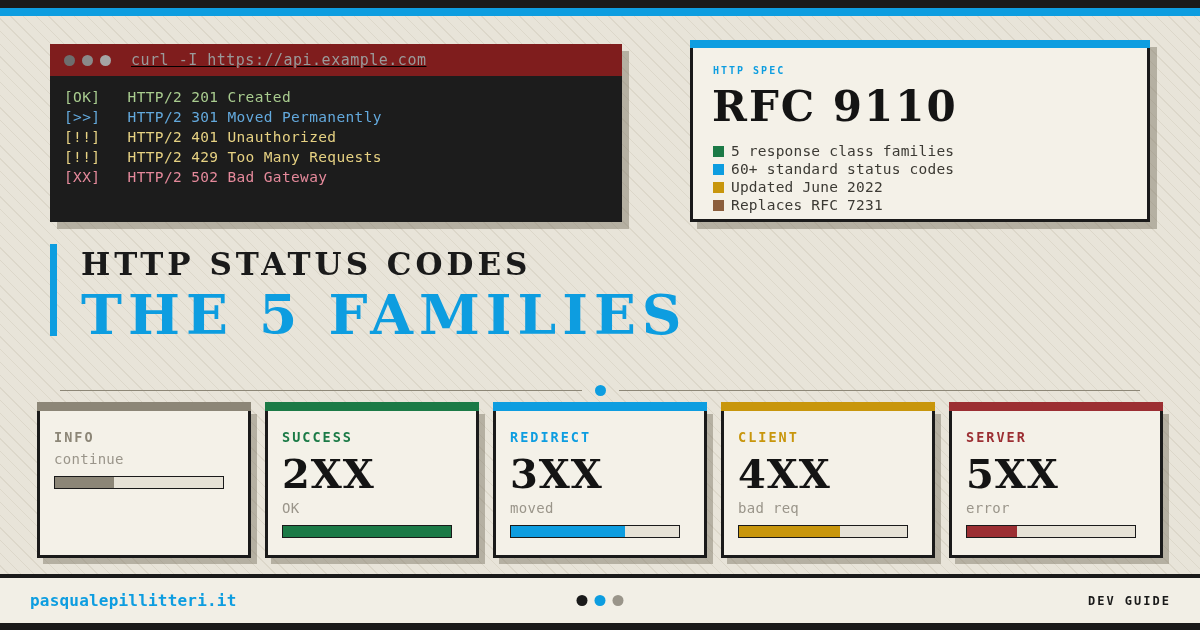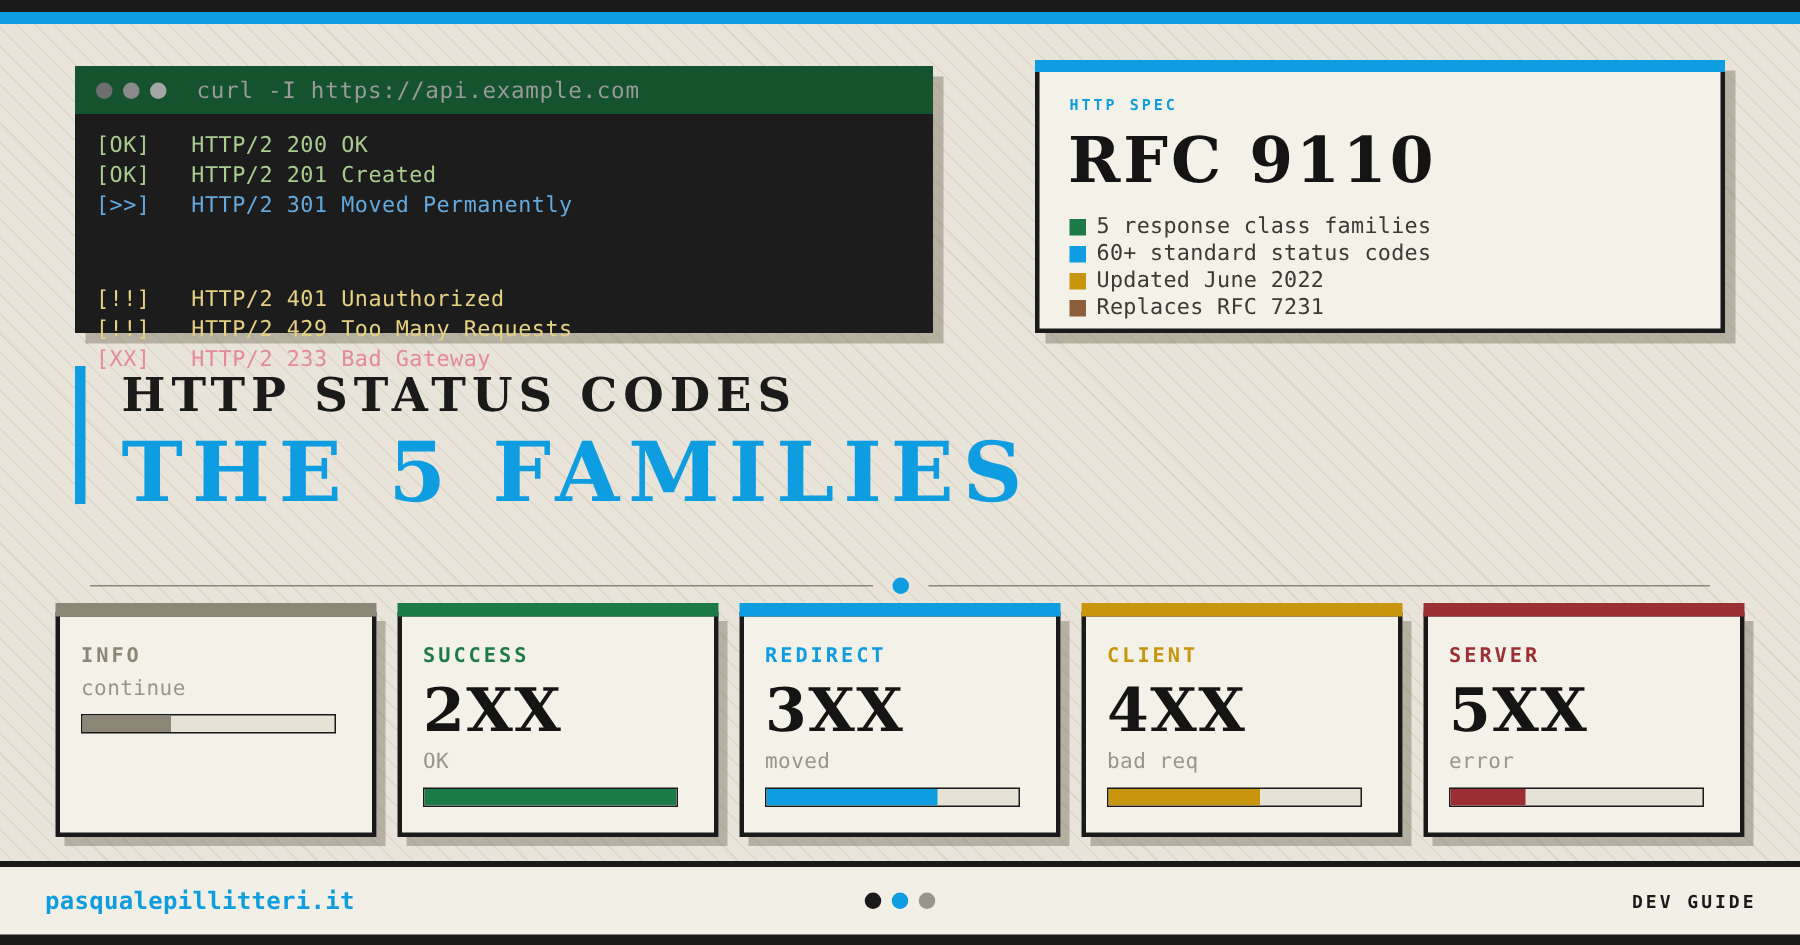--- a/index.html
+++ b/index.html
@@ -30,22 +30,22 @@
 
   .stage{ position:absolute; inset:0; z-index:3; }
 
   
   .terminal{
     position:absolute; left:50px; top:44px; width:572px; height:178px;
     background:#1c1c1c;
     box-shadow:7px 7px 0 rgba(120,112,95,0.45);
   }
   .term-bar{
-    height:32px; background:#14532d;
-    display:flex; align-items:center; padding-left:14px; gap:7px;
+    height:32px; background:#7f1d1d;
+    display:flex; align-items:center; padding-left:14px; gap:7px;text-decoration:underline;
   }
   .dot{ width:11px; height:11px; border-radius:50%; display:block; }
   .dot.d1{ background:#6e6e6e; }
   .dot.d2{ background:#8a8a8a; }
   .dot.d3{ background:#a5a5a5; }
   .term-cmd{
     margin-left:13px; color:#9a9a9a; font-size:15px; letter-spacing:0.5px;
     font-family:"DejaVu Sans Mono", monospace;
   }
   .term-body{ padding:11px 0 0 14px; }
@@ -159,26 +159,25 @@
 <div class="stage">
 
   <div class="terminal">
     <div class="term-bar">
       <span class="dot d1" style="background: rgb(110, 110, 110);"></span>
       <span class="dot d2" style="background: rgb(138, 138, 138);"></span>
       <span class="dot d3" style="background: rgb(165, 165, 165);"></span>
       <span class="term-cmd">curl -I https://api.example.com</span>
     </div>
     <div class="term-body">
-        <div class="term-line" style="color: rgb(169, 204, 143);"><span>[OK]</span><span>   HTTP/2 200 OK</span></div>
         <div class="term-line" style="color: rgb(169, 204, 143);"><span>[OK]</span><span>   HTTP/2 201 Created</span></div>
         <div class="term-line" style="color: rgb(99, 169, 221);"><span>[&gt;&gt;]</span><span>   HTTP/2 301 Moved Permanently</span></div>
-        <div class="term-line" style="color: rgb(230, 209, 130); margin-top: 43px;"><span>[!!]</span><span>   HTTP/2 401 Unauthorized</span></div>
+        <div class="term-line" style="color: rgb(230, 209, 130);"><span>[!!]</span><span>   HTTP/2 401 Unauthorized</span></div>
         <div class="term-line" style="color: rgb(230, 209, 130);"><span>[!!]</span><span>   HTTP/2 429 Too Many Requests</span></div>
-        <div class="term-line" style="color: rgb(229, 137, 155);"><span>[XX]</span><span>   HTTP/2 233 Bad Gateway</span></div>
+        <div class="term-line" style="color: rgb(229, 137, 155);"><span>[XX]</span><span>   HTTP/2 502 Bad Gateway</span></div>
       </div>
   </div>
 
   <div class="rfc-accent"></div>
   <div class="rfc">
     <div class="rfc-inner">
       <div class="rfc-kicker">HTTP SPEC</div>
       <div class="rfc-title">RFC 9110</div>
       <ul class="rfc-list">
           <li class="rfc-li">

